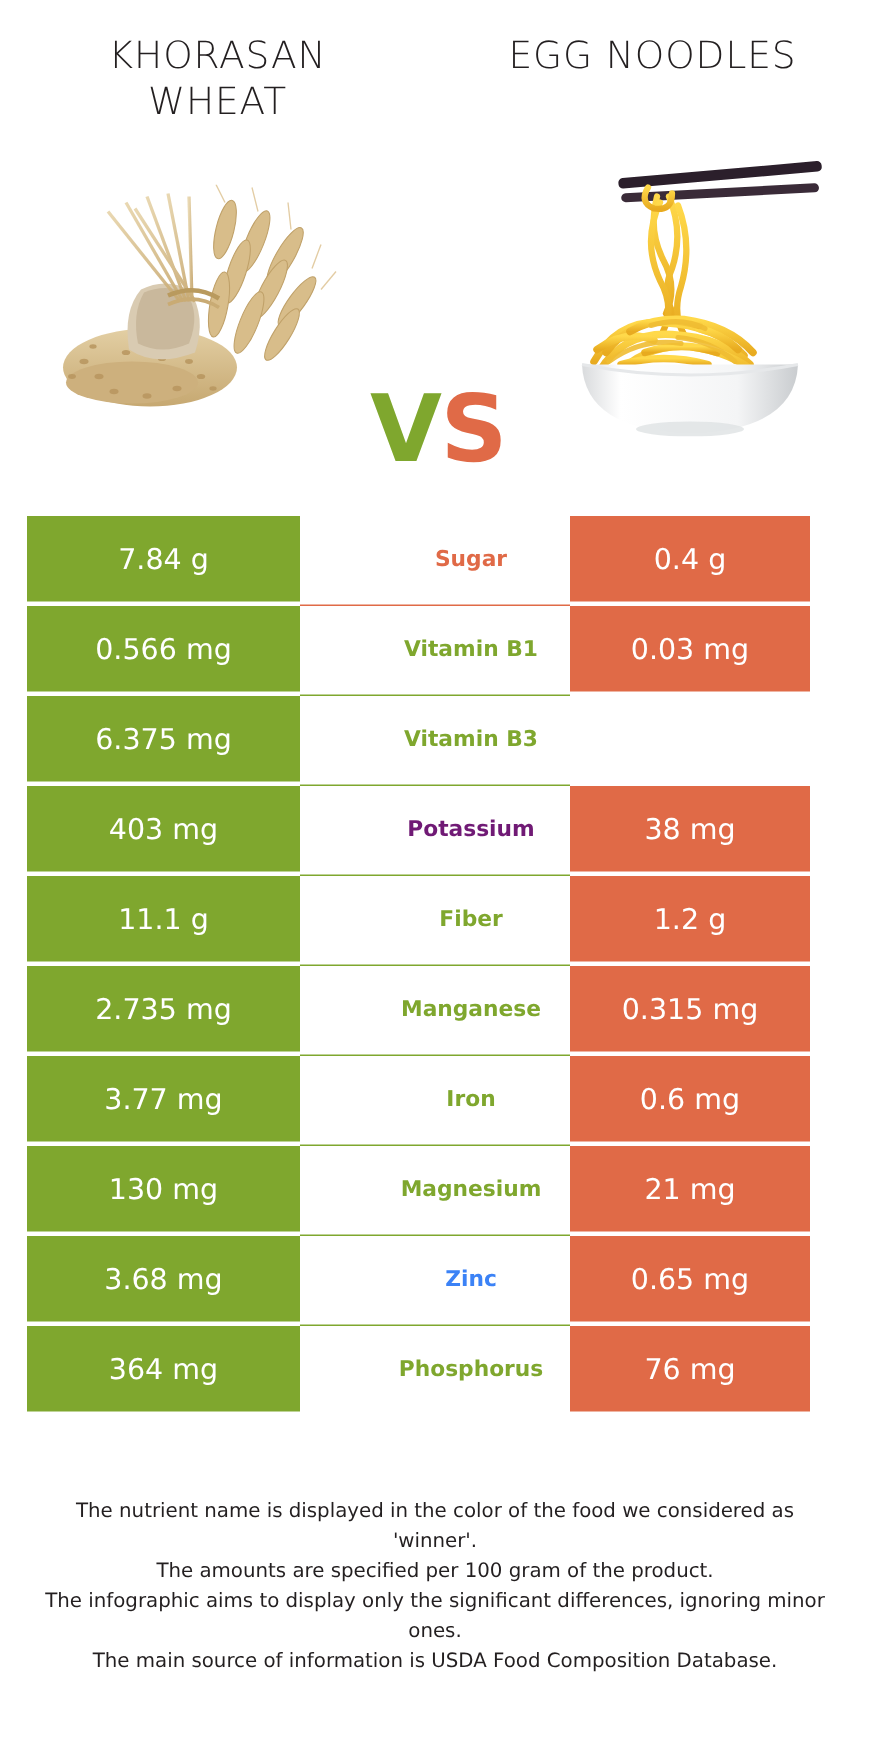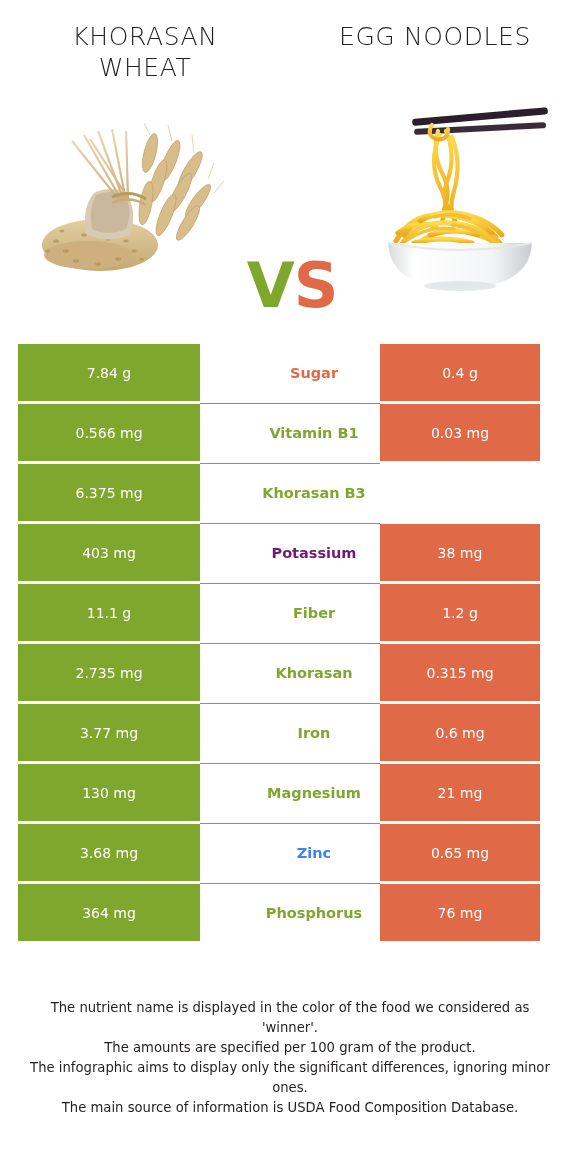--- a/index.html
+++ b/index.html
@@ -88,21 +88,21 @@
     width: 544px;
     height: 57px;
     margin-bottom: 3px;
   }
   .cell {
     display: flex;
     align-items: center;
     justify-content: center;
     box-sizing: border-box;
     font-family: "DejaVu Sans", sans-serif;
-    font-size: 14px;
+    font-size: 19px;
   }
   .cell-left {
     width: 182px;
     background: #7FA72E;
     color: #ffffff;
   }
   .cell-right {
     width: 160px;
     background: #E06A47;
     color: #ffffff;
@@ -305,21 +305,21 @@
       <div class="cell cell-left">0.566 mg</div>
       <div class="cell cell-mid" style="color: rgb(127, 167, 46);">
         <span>Vitamin B1</span>
         <span class="sep" style="background: rgb(127, 167, 46);"></span>
       </div>
       <div class="cell cell-right">0.03 mg</div>
     </div>
     <div class="row">
       <div class="cell cell-left">6.375 mg</div>
       <div class="cell cell-mid" style="color: rgb(127, 167, 46);">
-        <span>Khorasan B3</span>
+        <span>Vitamin B3</span>
         <span class="sep" style="background: rgb(127, 167, 46);"></span>
       </div>
     </div>
     <div class="row">
       <div class="cell cell-left">403 mg</div>
       <div class="cell cell-mid" style="color: #701a75;">
         <span>Potassium</span>
         <span class="sep" style="background: rgb(127, 167, 46);"></span>
       </div>
       <div class="cell cell-right">38 mg</div>
@@ -328,21 +328,21 @@
       <div class="cell cell-left">11.1 g</div>
       <div class="cell cell-mid" style="color: rgb(127, 167, 46);">
         <span>Fiber</span>
         <span class="sep" style="background: rgb(127, 167, 46);"></span>
       </div>
       <div class="cell cell-right">1.2 g</div>
     </div>
     <div class="row">
       <div class="cell cell-left">2.735 mg</div>
       <div class="cell cell-mid" style="color: rgb(127, 167, 46);">
-        <span>Khorasan</span>
+        <span>Manganese</span>
         <span class="sep" style="background: rgb(127, 167, 46);"></span>
       </div>
       <div class="cell cell-right">0.315 mg</div>
     </div>
     <div class="row">
       <div class="cell cell-left">3.77 mg</div>
       <div class="cell cell-mid" style="color: rgb(127, 167, 46);">
         <span>Iron</span>
         <span class="sep" style="background: rgb(127, 167, 46);"></span>
       </div>

